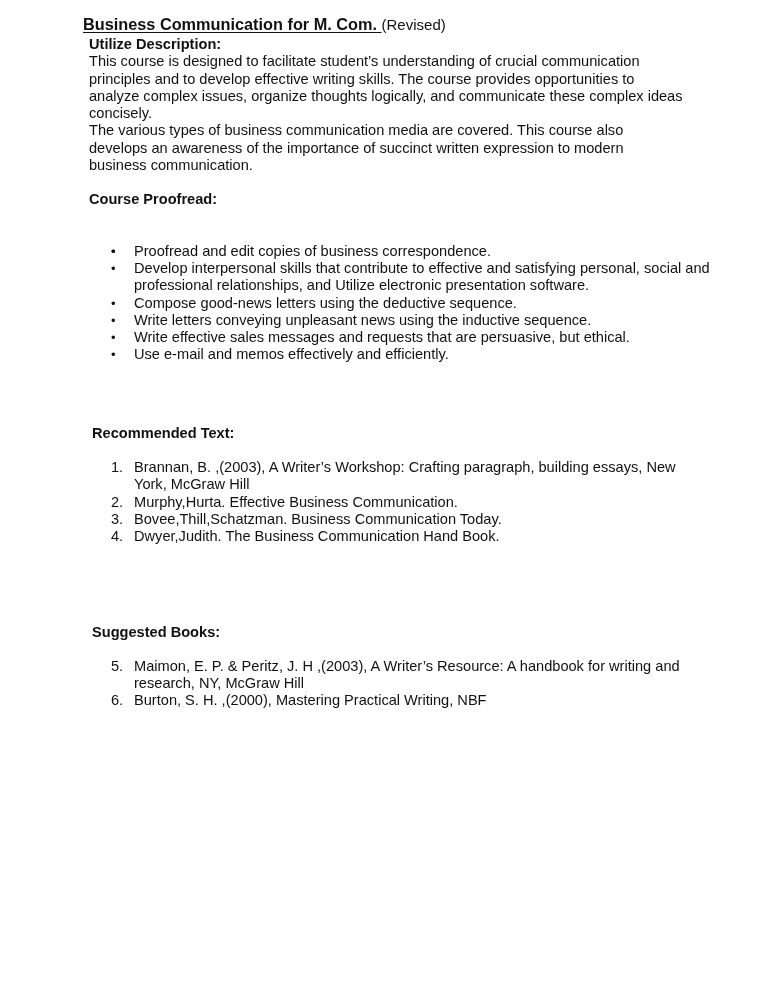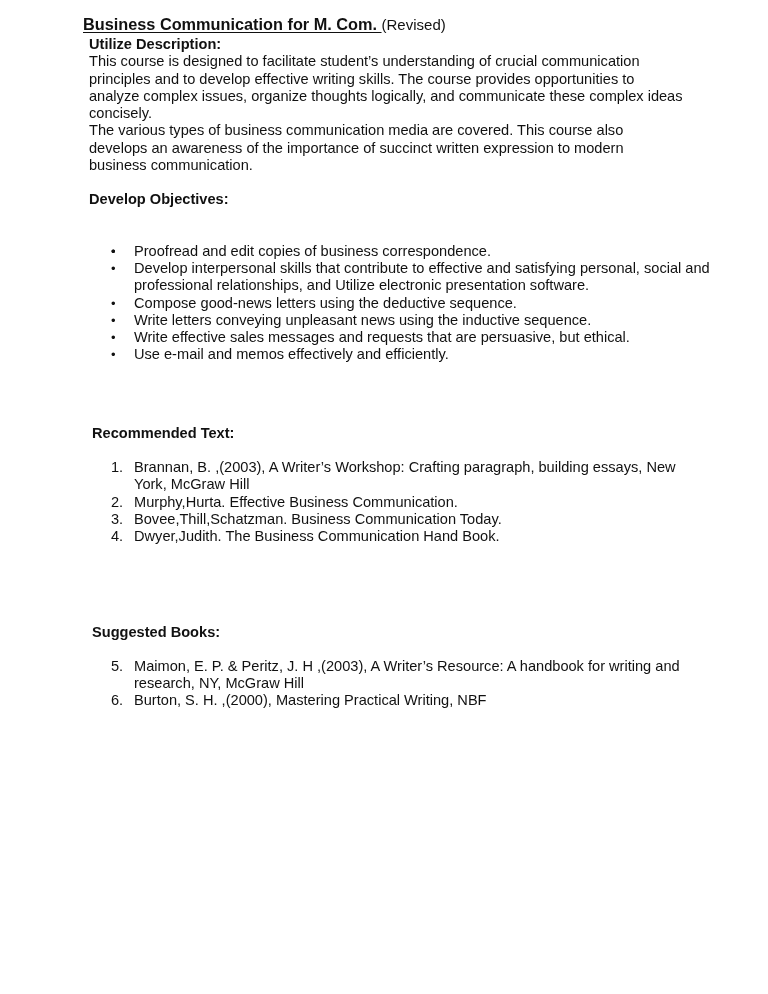--- a/index.html
+++ b/index.html
@@ -93,21 +93,21 @@
 
   <section style="margin-top:-1px;">
     <p class="heading">Utilize Description:</p>
     <p class="para" style="width:598px;">This course is designed to facilitate student’s understanding of crucial communication principles and to develop effective writing skills. The course provides opportunities to analyze complex issues, organize thoughts logically, and communicate these complex ideas concisely.</p>
     <p class="para" style="width:580px;">The various types of business communication media are covered. This course also develops an awareness of the importance of succinct written expression to modern business communication.</p>
   </section>
 
   <div class="gap-m"></div>
 
   <section>
-    <p class="heading">Develop Objectives:</p>
+    <p class="heading">Course Proofread:</p>
     <div class="gap-s"></div>
     <div class="gap-s"></div>
     <ul class="objectives">
       <li style="width:540px;">
         <span class="bullet">•</span>
       </li>
       <li>
         <span class="bullet">•</span>
         <span>Proofread and edit copies of business correspondence.</span>
       </li>

